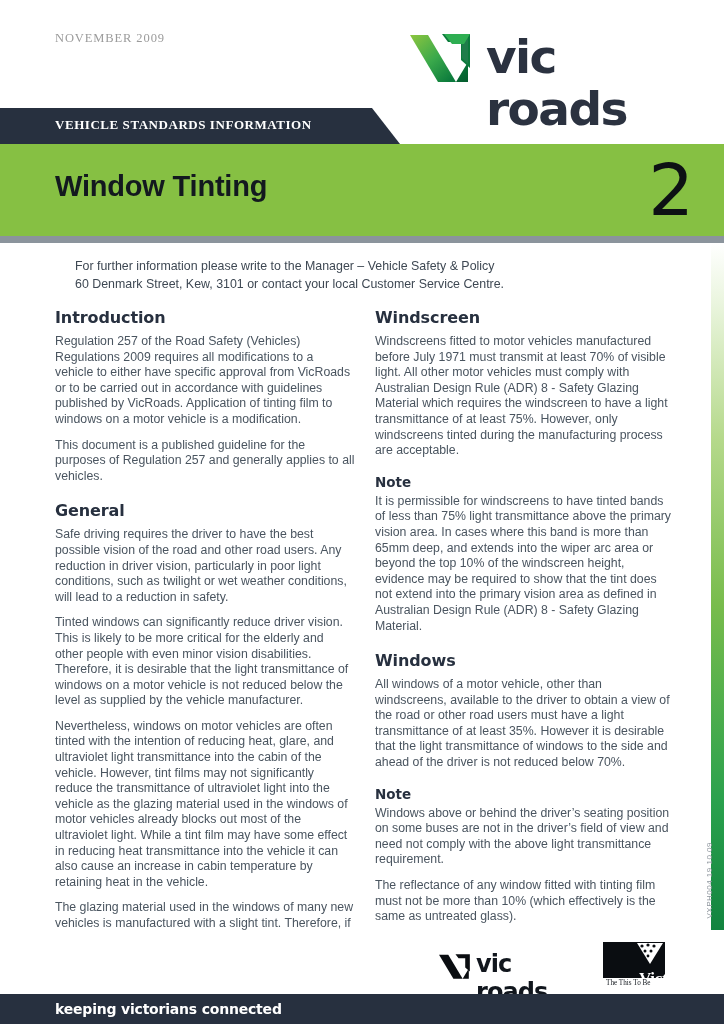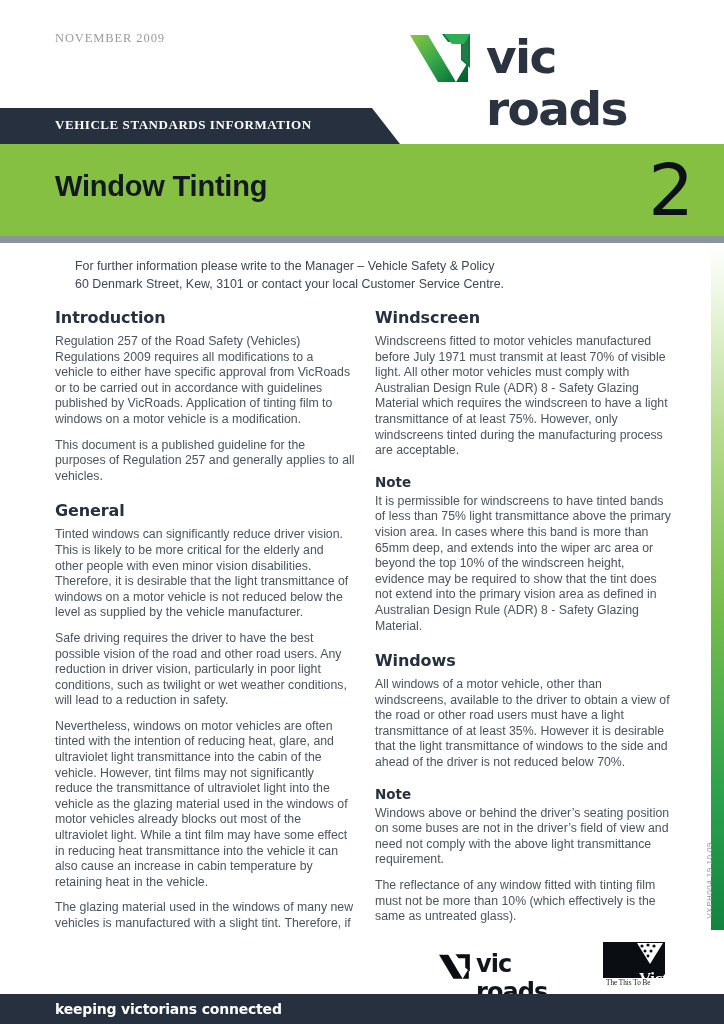--- a/index.html
+++ b/index.html
@@ -298,22 +298,22 @@
     <div>For further information please write to the Manager – Vehicle Safety &amp; Policy</div>
     <div>60 Denmark Street, Kew, 3101 or contact your local Customer Service Centre.</div>
   </div>
 
   <div class="col col-left">
     <h2>Introduction</h2>
     <p>Regulation 257 of the Road Safety (Vehicles) Regulations 2009 requires all modifications to a vehicle to either have specific approval from VicRoads or to be carried out in accordance with guidelines published by VicRoads. Application of tinting film to windows on a motor vehicle is a modification.</p>
     <p>This document is a published guideline for the purposes of Regulation 257 and generally applies to all vehicles.</p>
 
     <h2 class="spaced">General</h2>
+    <p>Safe driving requires the driver to have the best possible vision of the road and other road users.  Any reduction in driver vision, particularly in poor light conditions, such as twilight or wet weather conditions, will lead to a reduction in safety.</p>
     <p>Tinted windows can significantly reduce driver vision. This is likely to be more critical for the elderly and other people with even minor vision disabilities.  Therefore, it is desirable that the light transmittance of windows on a motor vehicle is not reduced below the level as supplied by the vehicle manufacturer.</p>
-    <p>Safe driving requires the driver to have the best possible vision of the road and other road users.  Any reduction in driver vision, particularly in poor light conditions, such as twilight or wet weather conditions, will lead to a reduction in safety.</p>
     <p>Nevertheless, windows on motor vehicles are often tinted with the intention of reducing heat, glare, and ultraviolet light transmittance into the cabin of the vehicle.  However, tint films may not significantly reduce the transmittance of ultraviolet light into the vehicle as the glazing material used in the windows of motor vehicles already blocks out most of the ultraviolet light.  While a tint film may have some effect in reducing heat transmittance into the vehicle it can also cause an increase in cabin temperature by retaining heat in the vehicle.</p>
     <p>The glazing material used in the windows of many new vehicles is manufactured with a slight tint.  Therefore, if applying a tint film to a window, care should be taken to select a tint film which will not cause the light transmittance of the window, to which the film is applied, to fall below the figures specified in this information sheet. The following requirements must be complied with if the windows of a motor vehicle are to be tinted.</p>
   </div>
 
   <div class="col col-right">
     <h2>Windscreen</h2>
     <p>Windscreens fitted to motor vehicles manufactured before July 1971 must transmit at least 70% of visible light.  All other motor vehicles must comply with Australian Design Rule (ADR) 8 - Safety Glazing Material which requires the windscreen to have a light transmittance of at least 75%.  However, only windscreens tinted during the manufacturing process are acceptable.</p>
 
     <h3>Note</h3>
     <p>It is permissible for windscreens to have tinted bands of less than 75% light transmittance above the primary vision area.  In cases where this band is more than 65mm deep, and extends into the wiper arc area or beyond the top 10% of the windscreen height, evidence may be required to show that the tint does not extend into the primary vision area as defined in Australian Design Rule (ADR) 8 - Safety Glazing Material.</p>

